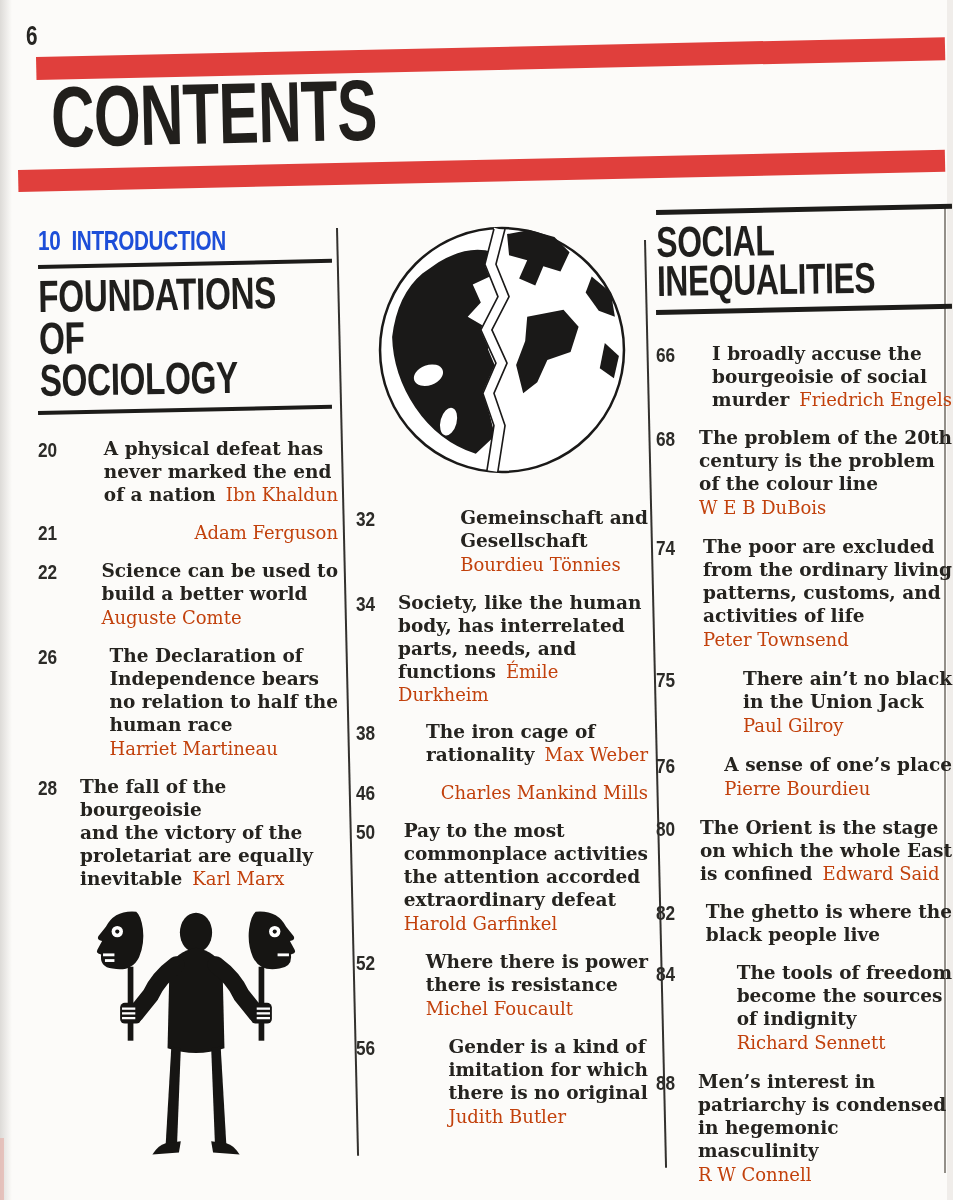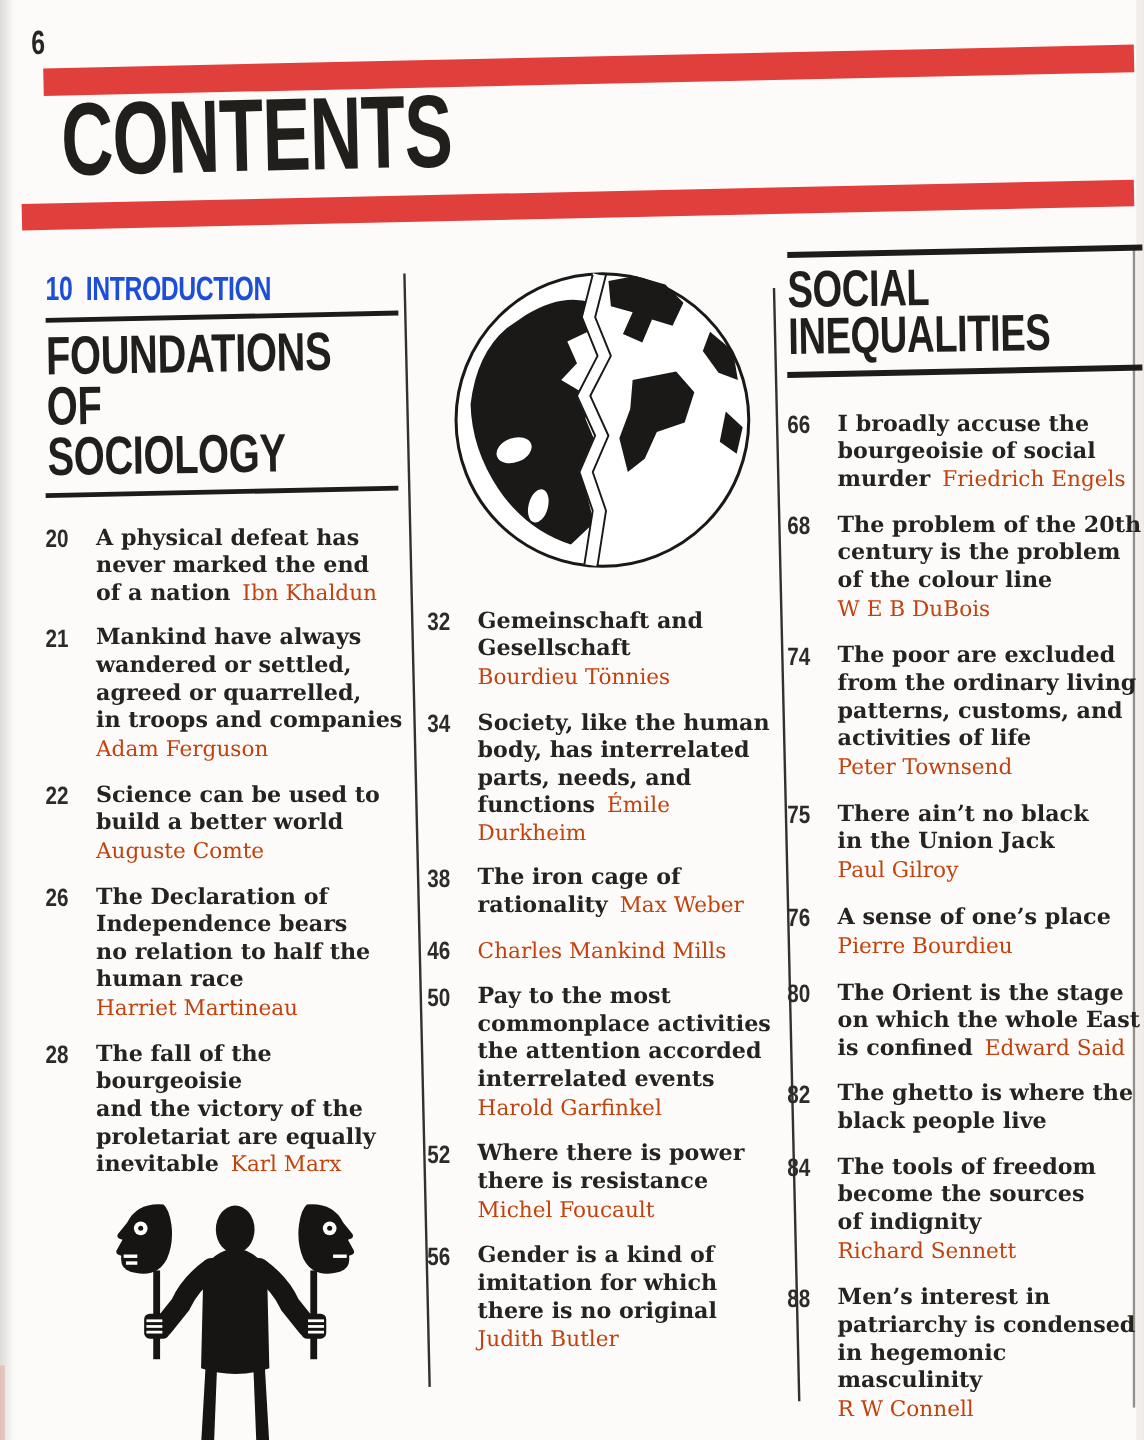--- a/index.html
+++ b/index.html
@@ -46,21 +46,21 @@
   .intro-num { margin-right:15px; }
 
   .sect { margin:0; color:#201f1d; transform:rotate(-0.9deg); transform-origin:left top; }
   .col-left  .sect { margin-top:7px;  margin-bottom:9px; font-size:45px; line-height:42px; }
   .col-right .sect { margin-top:8px;  margin-bottom:9px; font-size:43px; line-height:39px; }
 
   .col-left  .entries { margin-top:22px; }
   .col-mid   .entries { margin-top:30px; }
   .col-right .entries { margin-top:27px; }
 
-  .entry { display:flex; align-items:flex-start; margin-bottom:14px; }
+  .entry { display:flex; align-items:flex-start; margin-bottom:14px;justify-content:space-between; }
   .col-right .entry { margin-bottom:15px; }
   .num { flex:0 0 42px; width:42px; font-size:21px; color:#2c2b28; padding-top:1px; }
   .num .cond { transform:scaleX(0.82); letter-spacing:0; }
   .ebody { white-space:pre-line; min-width:0;
            font-family:"DejaVu Serif", serif; font-weight:700;
            font-size:18.5px; line-height:23px; color:#25231f; }
   .author { font-weight:400; color:#c2410c; font-size:18px; }
   .author.block  { display:block; line-height:25px; }
   .author.inline { margin-left:10px; }
 
@@ -96,24 +96,21 @@
     <div class="rule"></div>
     <div class="entries">
         <div class="entry">
           <span class="num"><span class="cond">20</span></span>
           <div class="ebody"><span>A physical defeat has
 never marked the end
 of a nation</span><span class="author inline">Ibn Khaldun</span></div>
         </div>
         <div class="entry">
           <span class="num"><span class="cond">21</span></span>
-          <div class="ebody"><span>Mankind have always
-wandered or settled,
-agreed or quarrelled,
-in troops and companies</span><span class="author block">Adam Ferguson</span></div>
+          <div class="ebody"><span class="author block">Adam Ferguson</span></div>
         </div>
         <div class="entry">
           <span class="num"><span class="cond">22</span></span>
           <div class="ebody"><span>Science can be used to
 build a better world</span><span class="author block">Auguste Comte</span></div>
         </div>
         <div class="entry">
           <span class="num"><span class="cond">26</span></span>
           <div class="ebody"><span>The Declaration of
 Independence bears
@@ -217,21 +214,21 @@
         </div>
         <div class="entry">
           <span class="num"><span class="cond">46</span></span>
           <div class="ebody"><span class="author block">Charles Mankind Mills</span></div>
         </div>
         <div class="entry">
           <span class="num"><span class="cond">50</span></span>
           <div class="ebody"><span>Pay to the most
 commonplace activities
 the attention accorded
-interrelated events</span><span class="author block">Harold Garfinkel</span></div>
+extraordinary defeat</span><span class="author block">Harold Garfinkel</span></div>
         </div>
         <div class="entry">
           <span class="num"><span class="cond">52</span></span>
           <div class="ebody"><span>Where there is power
 there is resistance</span><span class="author block">Michel Foucault</span></div>
         </div>
         <div class="entry">
           <span class="num"><span class="cond">56</span></span>
           <div class="ebody"><span>Gender is a kind of
 imitation for which

